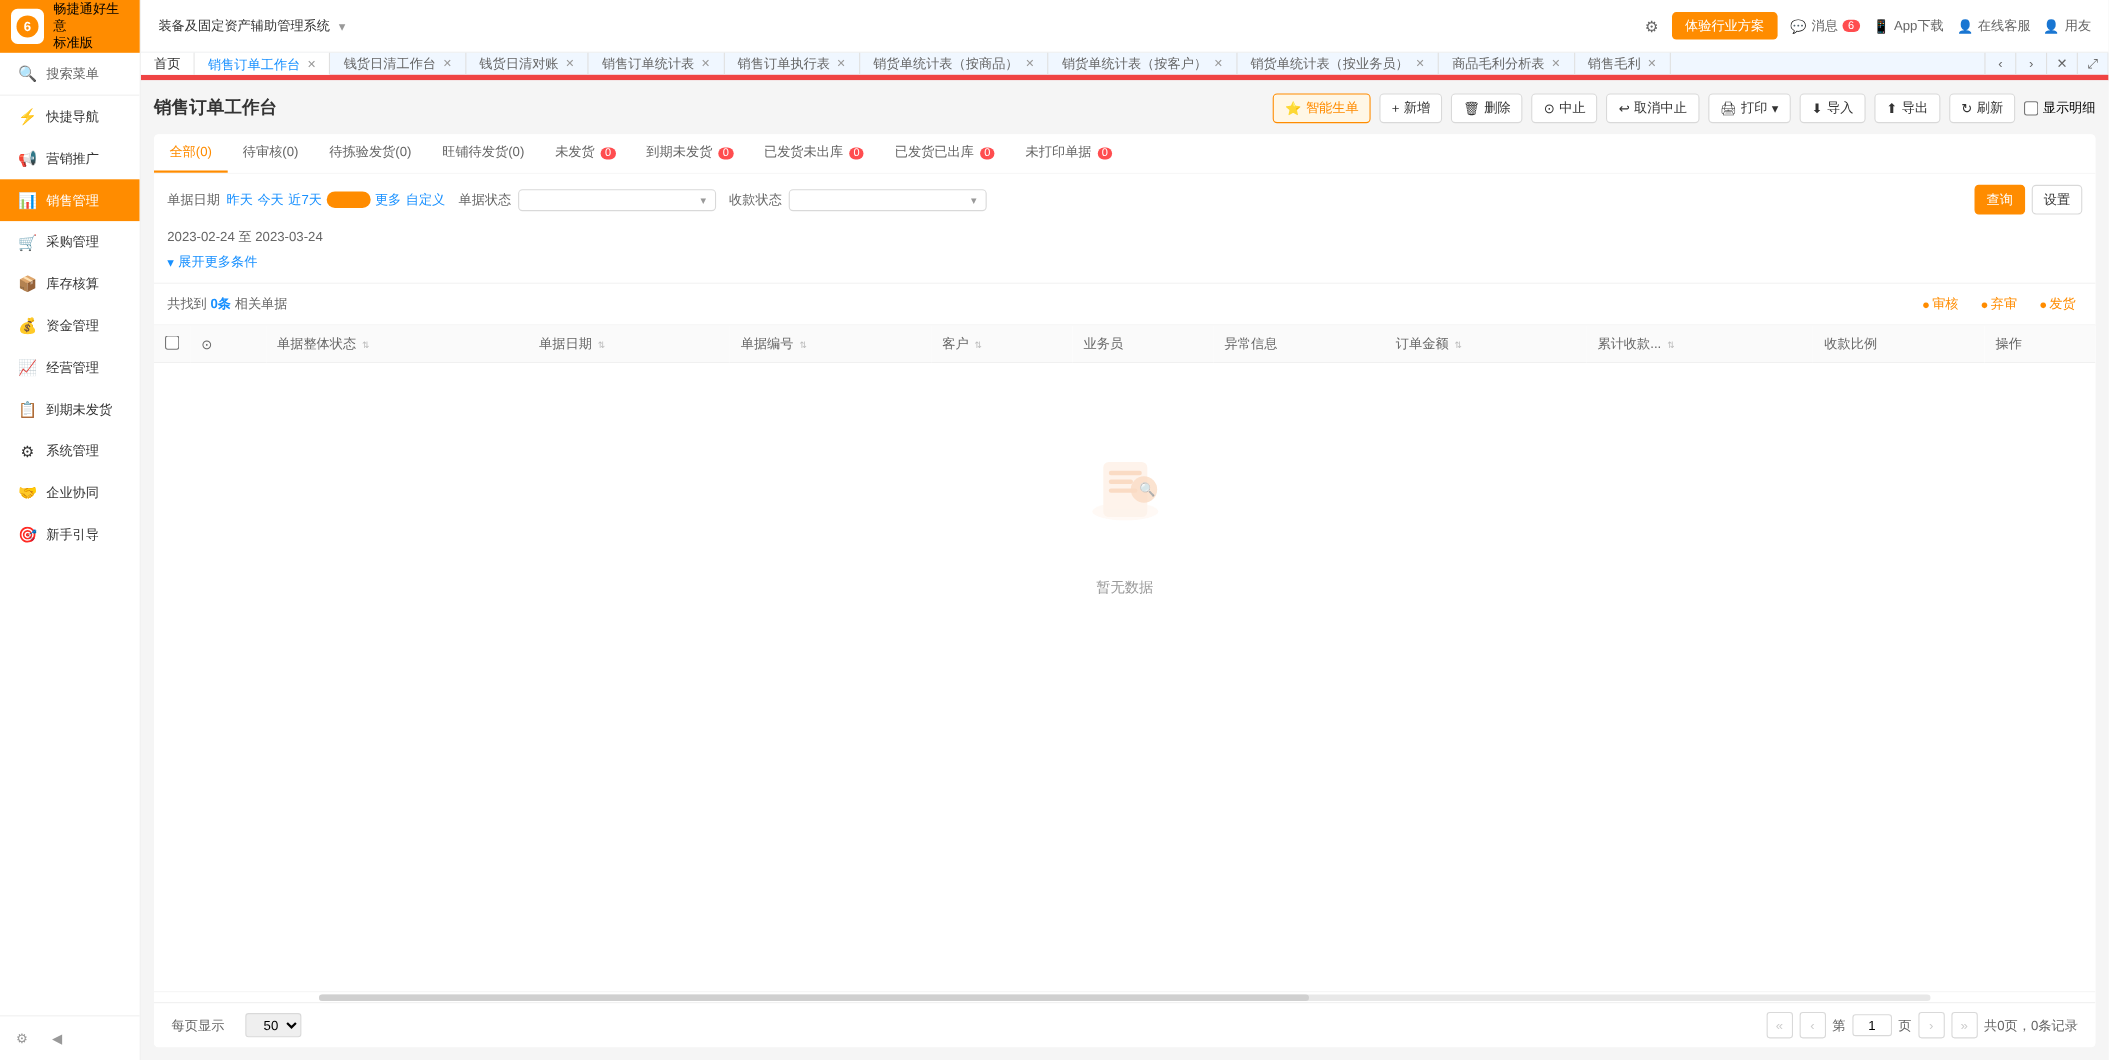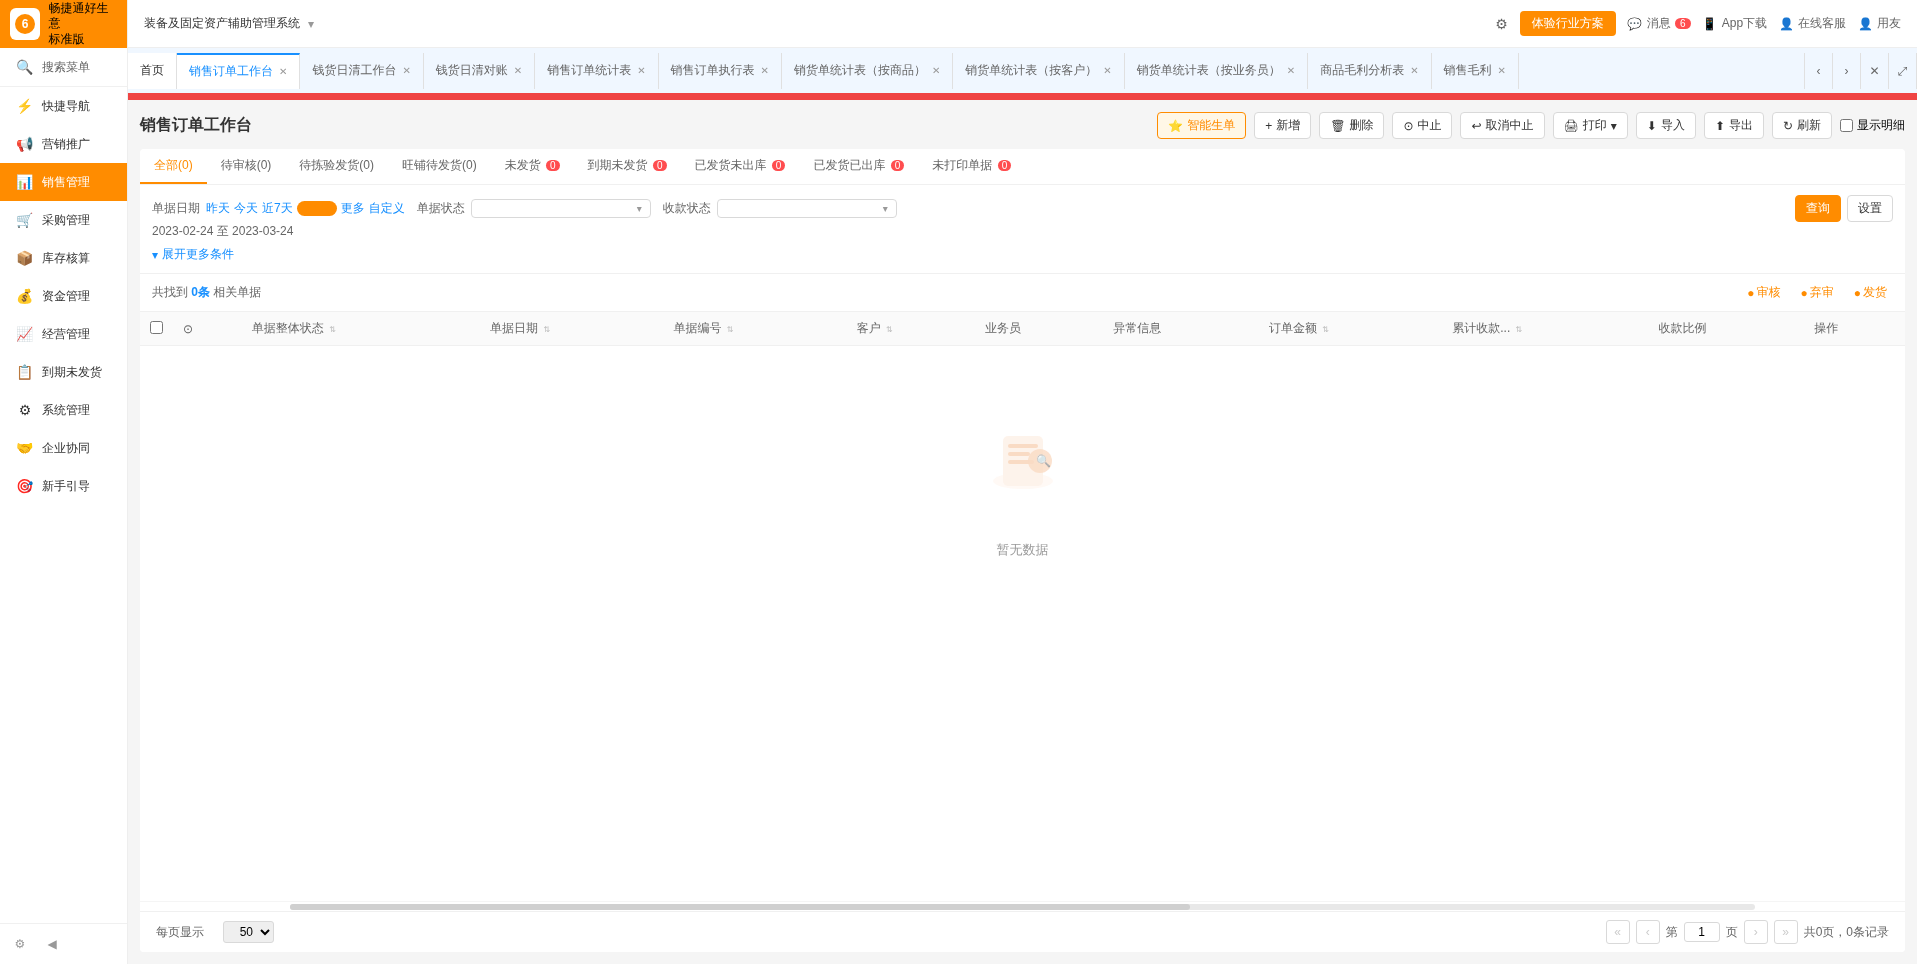--- a/index.html
+++ b/index.html
@@ -23,21 +23,21 @@
     
     .topbar { height: 48px; background: #fff; border-bottom: 1px solid #eee; display: flex; align-items: center; padding: 0 16px; gap: 12px; flex-shrink: 0; }
     .topbar-title { font-size: 13px; color: #333; flex: 1; display: flex; align-items: center; gap: 8px; }
     .topbar-action { display: flex; align-items: center; gap: 4px; cursor: pointer; color: #666; font-size: 12px; }
     .topbar-action .badge { background: #ff4d4f; color: #fff; border-radius: 8px; padding: 0 4px; font-size: 10px; min-width: 16px; text-align: center; }
     .topbar-btn-industry { background: #ff8c00; color: #fff; border: none; border-radius: 4px; padding: 4px 12px; cursor: pointer; font-size: 12px; }
     .topbar-gear { cursor: pointer; color: #666; font-size: 14px; }
     .topbar-user { display: flex; align-items: center; gap: 4px; cursor: pointer; color: #666; }
 
     
-    .tabbar { height: 52px; background: #f0f7ff; border-bottom: 7px solid #ef4444; display: flex; align-items: center; overflow: hidden; flex-shrink: 0; }
+    .tabbar { height: 25px; background: #f0f7ff; border-bottom: 5px solid #ef4444; display: flex; align-items: center; overflow: hidden; flex-shrink: 0; }
     .tab { display: flex; align-items: center; gap: 4px; padding: 0 12px; height: 36px; cursor: pointer; color: #666; font-size: 12px; border-right: 1px solid #e0e0e0; white-space: nowrap; flex-shrink: 0; }
     .tab.active { background: #fff; color: #1890ff; border-top: 2px solid #1890ff; border-bottom: none; }
     .tab.home { background: #fff; color: #333; }
     .tab-close { font-size: 10px; color: #999; margin-left: 2px; }
     .tabbar-nav { display: flex; align-items: center; margin-left: auto; border-left: 1px solid #e0e0e0; }
     .tabbar-nav-btn { width: 28px; height: 36px; display: flex; align-items: center; justify-content: center; cursor: pointer; color: #666; border-right: 1px solid #e0e0e0; }
 
     
     .content { flex: 1; display: flex; flex-direction: column; overflow: hidden; background: #f5f5f5; padding: 12px; }
 
@@ -346,21 +346,21 @@
             <div class="filter-input-box" style="width:180px;">
               <span></span>
               <span class="arrow">▾</span>
             </div>
           </div>
           <div style="margin-left:auto; display:flex; gap:6px;">
             <button class="btn btn-primary">查询</button>
             <button class="btn">设置</button>
           </div>
         </div>
-        <div style="margin-top:1px; color:#666; font-size:12px;">2023-02-24 至 2023-03-24</div>
+        <div style="margin-top:12px; color:#666; font-size:12px;">2023-02-24 至 2023-03-24</div>
         <div class="expand-btn">
           <span>▾</span>
           <span>展开更多条件</span>
         </div>
       </div>
 
       <div class="table-toolbar">
         <div class="table-info">
           共找到 <span class="count">0条</span> 相关单据
         </div>

